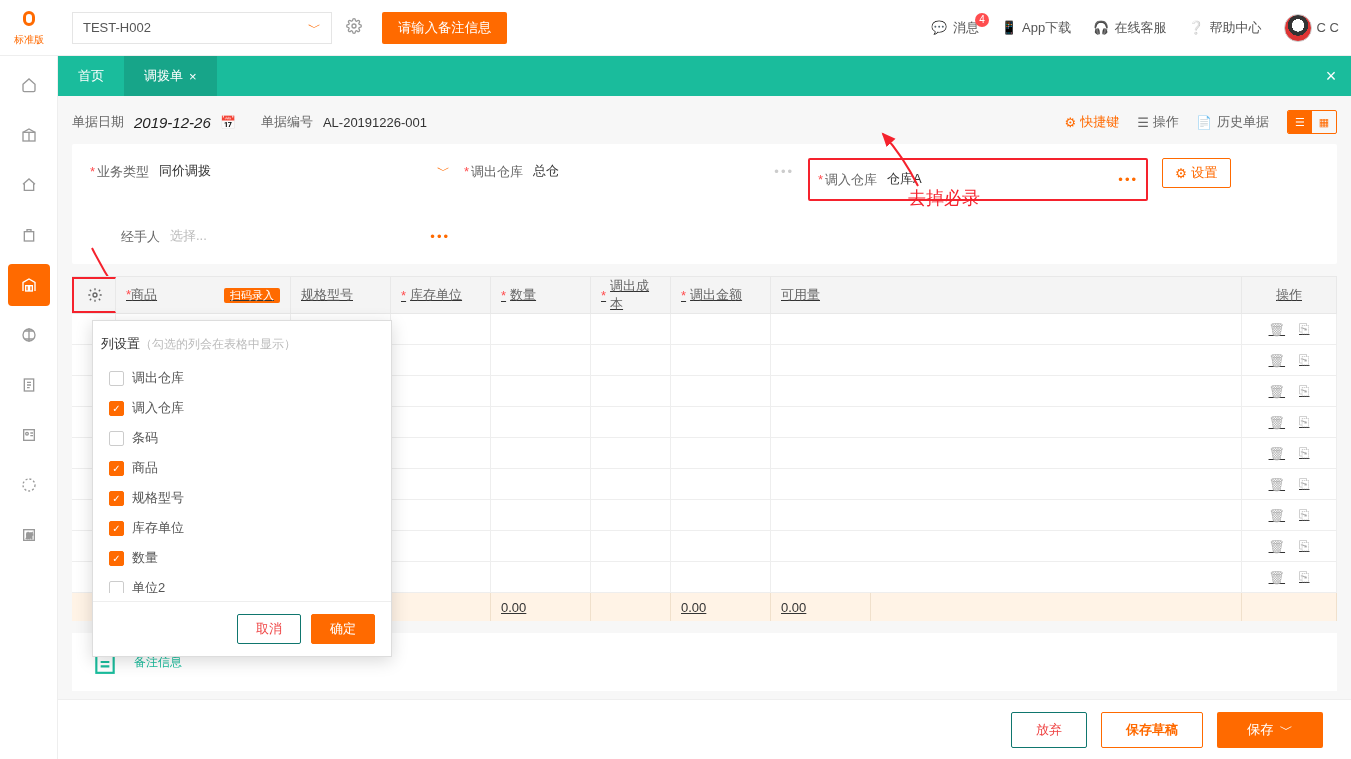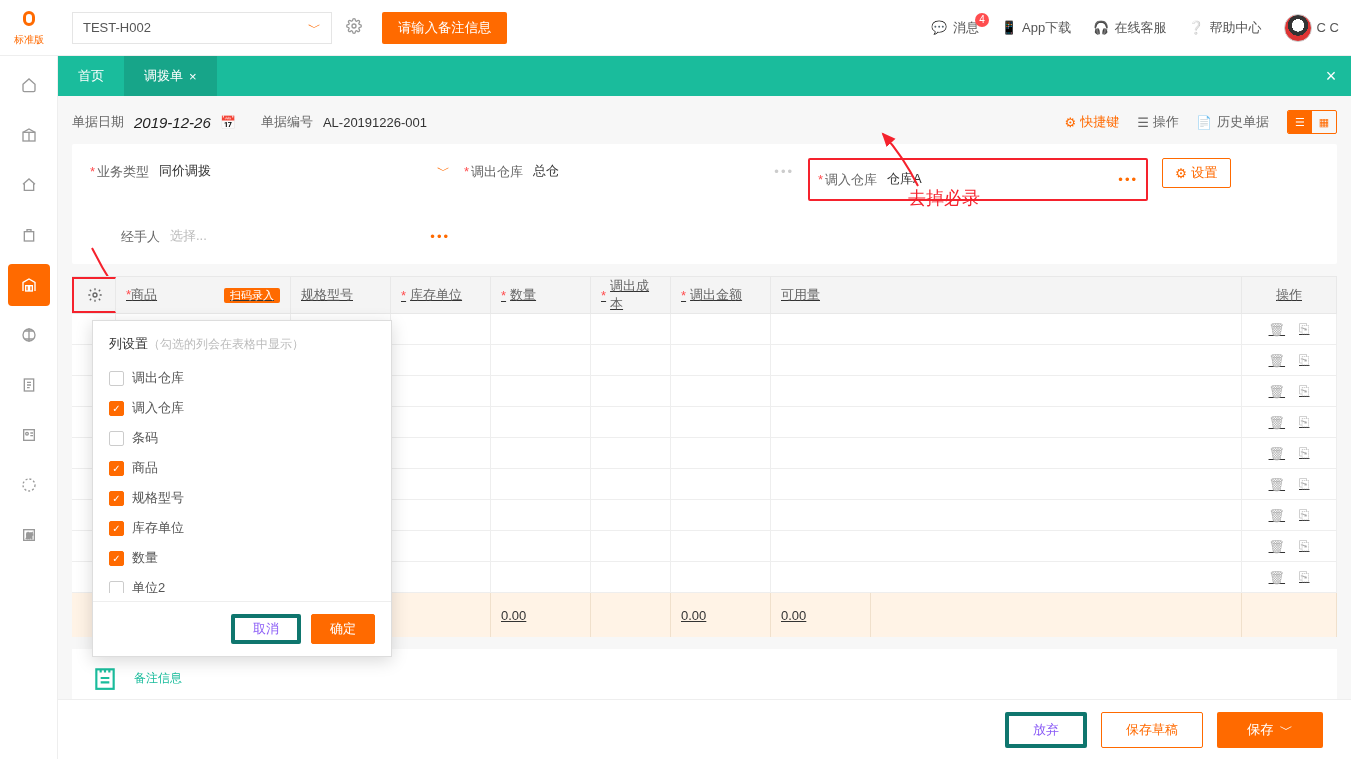--- a/index.html
+++ b/index.html
@@ -69,36 +69,36 @@
 .gear-th { width:44px; justify-content:center; color:#999; border:2px solid #f5222d; }
 .col-prod { width:175px; justify-content:space-between; }
 .scan-pill { background:#ff6a00; color:#fff; font-size:11px; padding:0 6px; border-radius:2px; }
 .col { width:100px; }
 .col-w { flex:1; }
 .col-op { width:95px; justify-content:center; }
 .tbl-body .tr { display:flex; height:31px; border-bottom:1px solid #eee; }
 .tbl-body .td { border-right:1px solid #eee; display:flex; align-items:center; padding:0 10px; }
 .td-first { width:44px; }
 .td-op { width:95px; justify-content:center; gap:14px; color:#aaa; }
-.tbl-foot { display:flex; height:44px; background:#fff3e6; }
+.tbl-foot { display:flex; height:28px; background:#fff3e6; }
 .tbl-foot .td { display:flex; align-items:center; padding:0 10px; border-right:1px solid #f0e0cc; }
 
 
 .popup { position:absolute; left:20px; top:44px; width:300px; background:#fff; border:1px solid #ddd; box-shadow:0 4px 16px rgba(0,0,0,.15); z-index:50; padding:14px 0 12px; }
-.popup .ptitle { padding:0 16px 10px; color:#333; }
+.popup .ptitle { padding:0 8px 10px; color:#333; }
 .popup .ptitle .hint { color:#bbb; font-size:12px; }
 .popup .list { max-height:230px; overflow-y:auto; padding:0 16px; }
 .popup .opt { display:flex; align-items:center; gap:8px; padding:6px 0; color:#555; }
 .chk { width:15px; height:15px; border:1px solid #ccc; border-radius:2px; display:inline-flex; align-items:center; justify-content:center; font-size:10px; color:#fff; }
 .chk.on { background:#ff6a00; border-color:#ff6a00; }
 .popup .btns { display:flex; justify-content:flex-end; gap:10px; padding:12px 16px 0; border-top:1px solid #eee; margin-top:8px; }
 .btn { height:30px; padding:0 18px; border-radius:2px; cursor:pointer; display:flex; align-items:center; }
-.btn-default { background:#fff; border:4px solid #0f766e; color:#8b5cf6; }
+.btn-default { background:#fff; border:1px solid #0f766e; color:#ef4444; }
 .btn-primary { background:#ff6a00; border:1px solid #ff6a00; color:#fff; }
-.btn-outline { background:#fff; border:1px solid #ff6a00; color:#ff6a00; }
+.btn-outline { background:#fff; border:1px solid #ff6a00; color:#ff6a00;font-weight:bold; }
 
 
 .remark-card { background:#fff; display:flex; align-items:center; padding:16px 20px; margin-top:12px; gap:24px; }
 .remark-ico { display:flex; flex-direction:row; align-items:center; color:#1abc9c; font-size:12px; gap:16px; }
 .remark-input { flex:1; color:#bbb; }
 
 
 .footer { height:60px; background:#fff; border-top:1px solid #eee; display:flex; align-items:center; justify-content:flex-end; gap:14px; padding:0 28px; }
 .btn-save { background:#ff6a00; color:#fff; border:none; height:36px; padding:0 30px; border-radius:2px; display:flex; align-items:center; gap:6px; }
 

